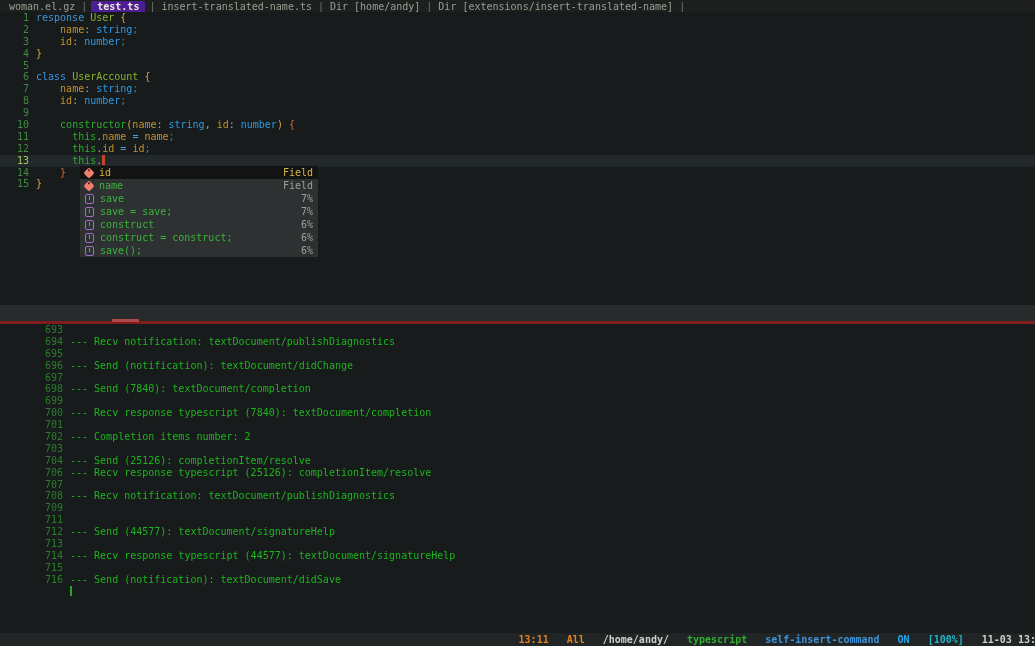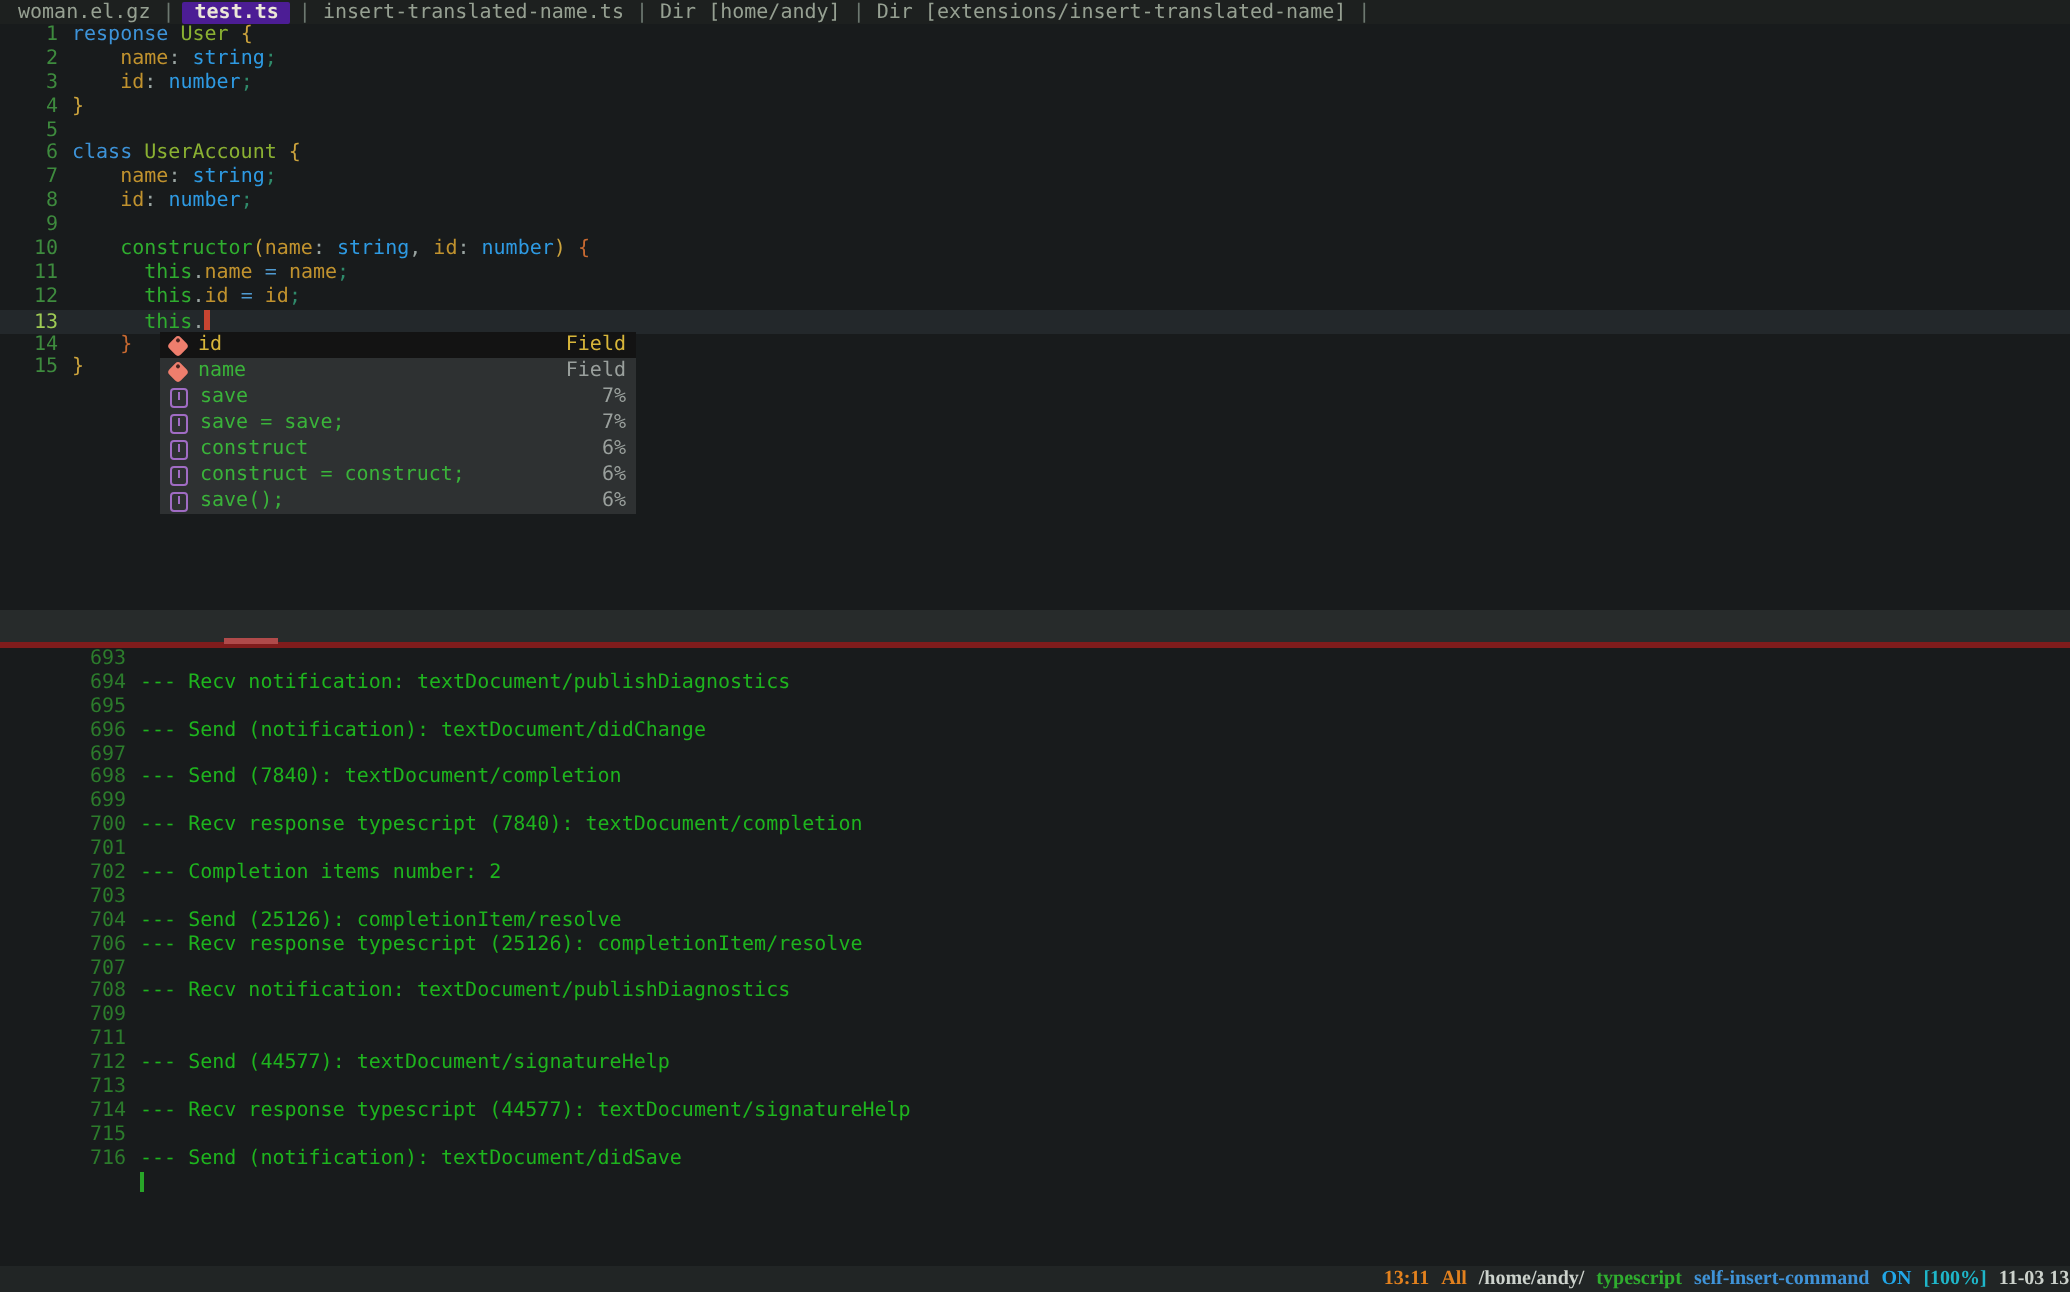--- a/index.html
+++ b/index.html
@@ -40,21 +40,21 @@
     border-bottom:3px solid #801c1c;}
   #divider-dash{position:absolute;top:319px;left:112px;width:27px;height:3px;background:#b04a4a;z-index:2;}
   
   #log-window{position:absolute;top:324px;left:0;right:0;height:309px;background:#181b1c;overflow:hidden;}
   .lline{height:11.9px;white-space:pre;margin-left:34px;}
   .lline .gut{color:#2c7c2c;}
   .ltext{color:#1eb41e;}
   
   #modeline-bottom{position:absolute;left:0;right:0;bottom:0;height:13px;background:#212525;
     display:flex;align-items:center;justify-content:flex-end;padding-right:5px;font-weight:bold;white-space:pre;}
-  .seg{margin-left:6px;font-family:Liberation Serif, serif;}
+  .seg{margin-left:18px;}
   .c-or{color:#e2811e}.c-pale{color:#ccd2cc}.c-green{color:#2fae2f}.c-blue{color:#3f93d8}
   .c-bblue{color:#22a7e8}.c-cyan{color:#1fb6c9}
   .kbd-icon{width:9px;height:9px;border:1px solid #4a7d7d;border-radius:2px;margin-left:7px;position:relative;flex:0 0 auto;}
   .kbd-icon::after{content:'';position:absolute;left:1px;top:2px;width:5px;height:1px;background:#4a7d7d;box-shadow:0 3px 0 #4a7d7d;}
 </style>
 </head>
 <body>
 
 <div id="screen">
   <div id="tab-bar"><span class="tab">woman.el.gz</span><span class="sep">|</span><span class="tab active">test.ts</span><span class="sep">|</span><span class="tab">insert-translated-name.ts</span><span class="sep">|</span><span class="tab">Dir [home/andy]</span><span class="sep">|</span><span class="tab">Dir [extensions/insert-translated-name]</span><span class="sep">|</span></div>

